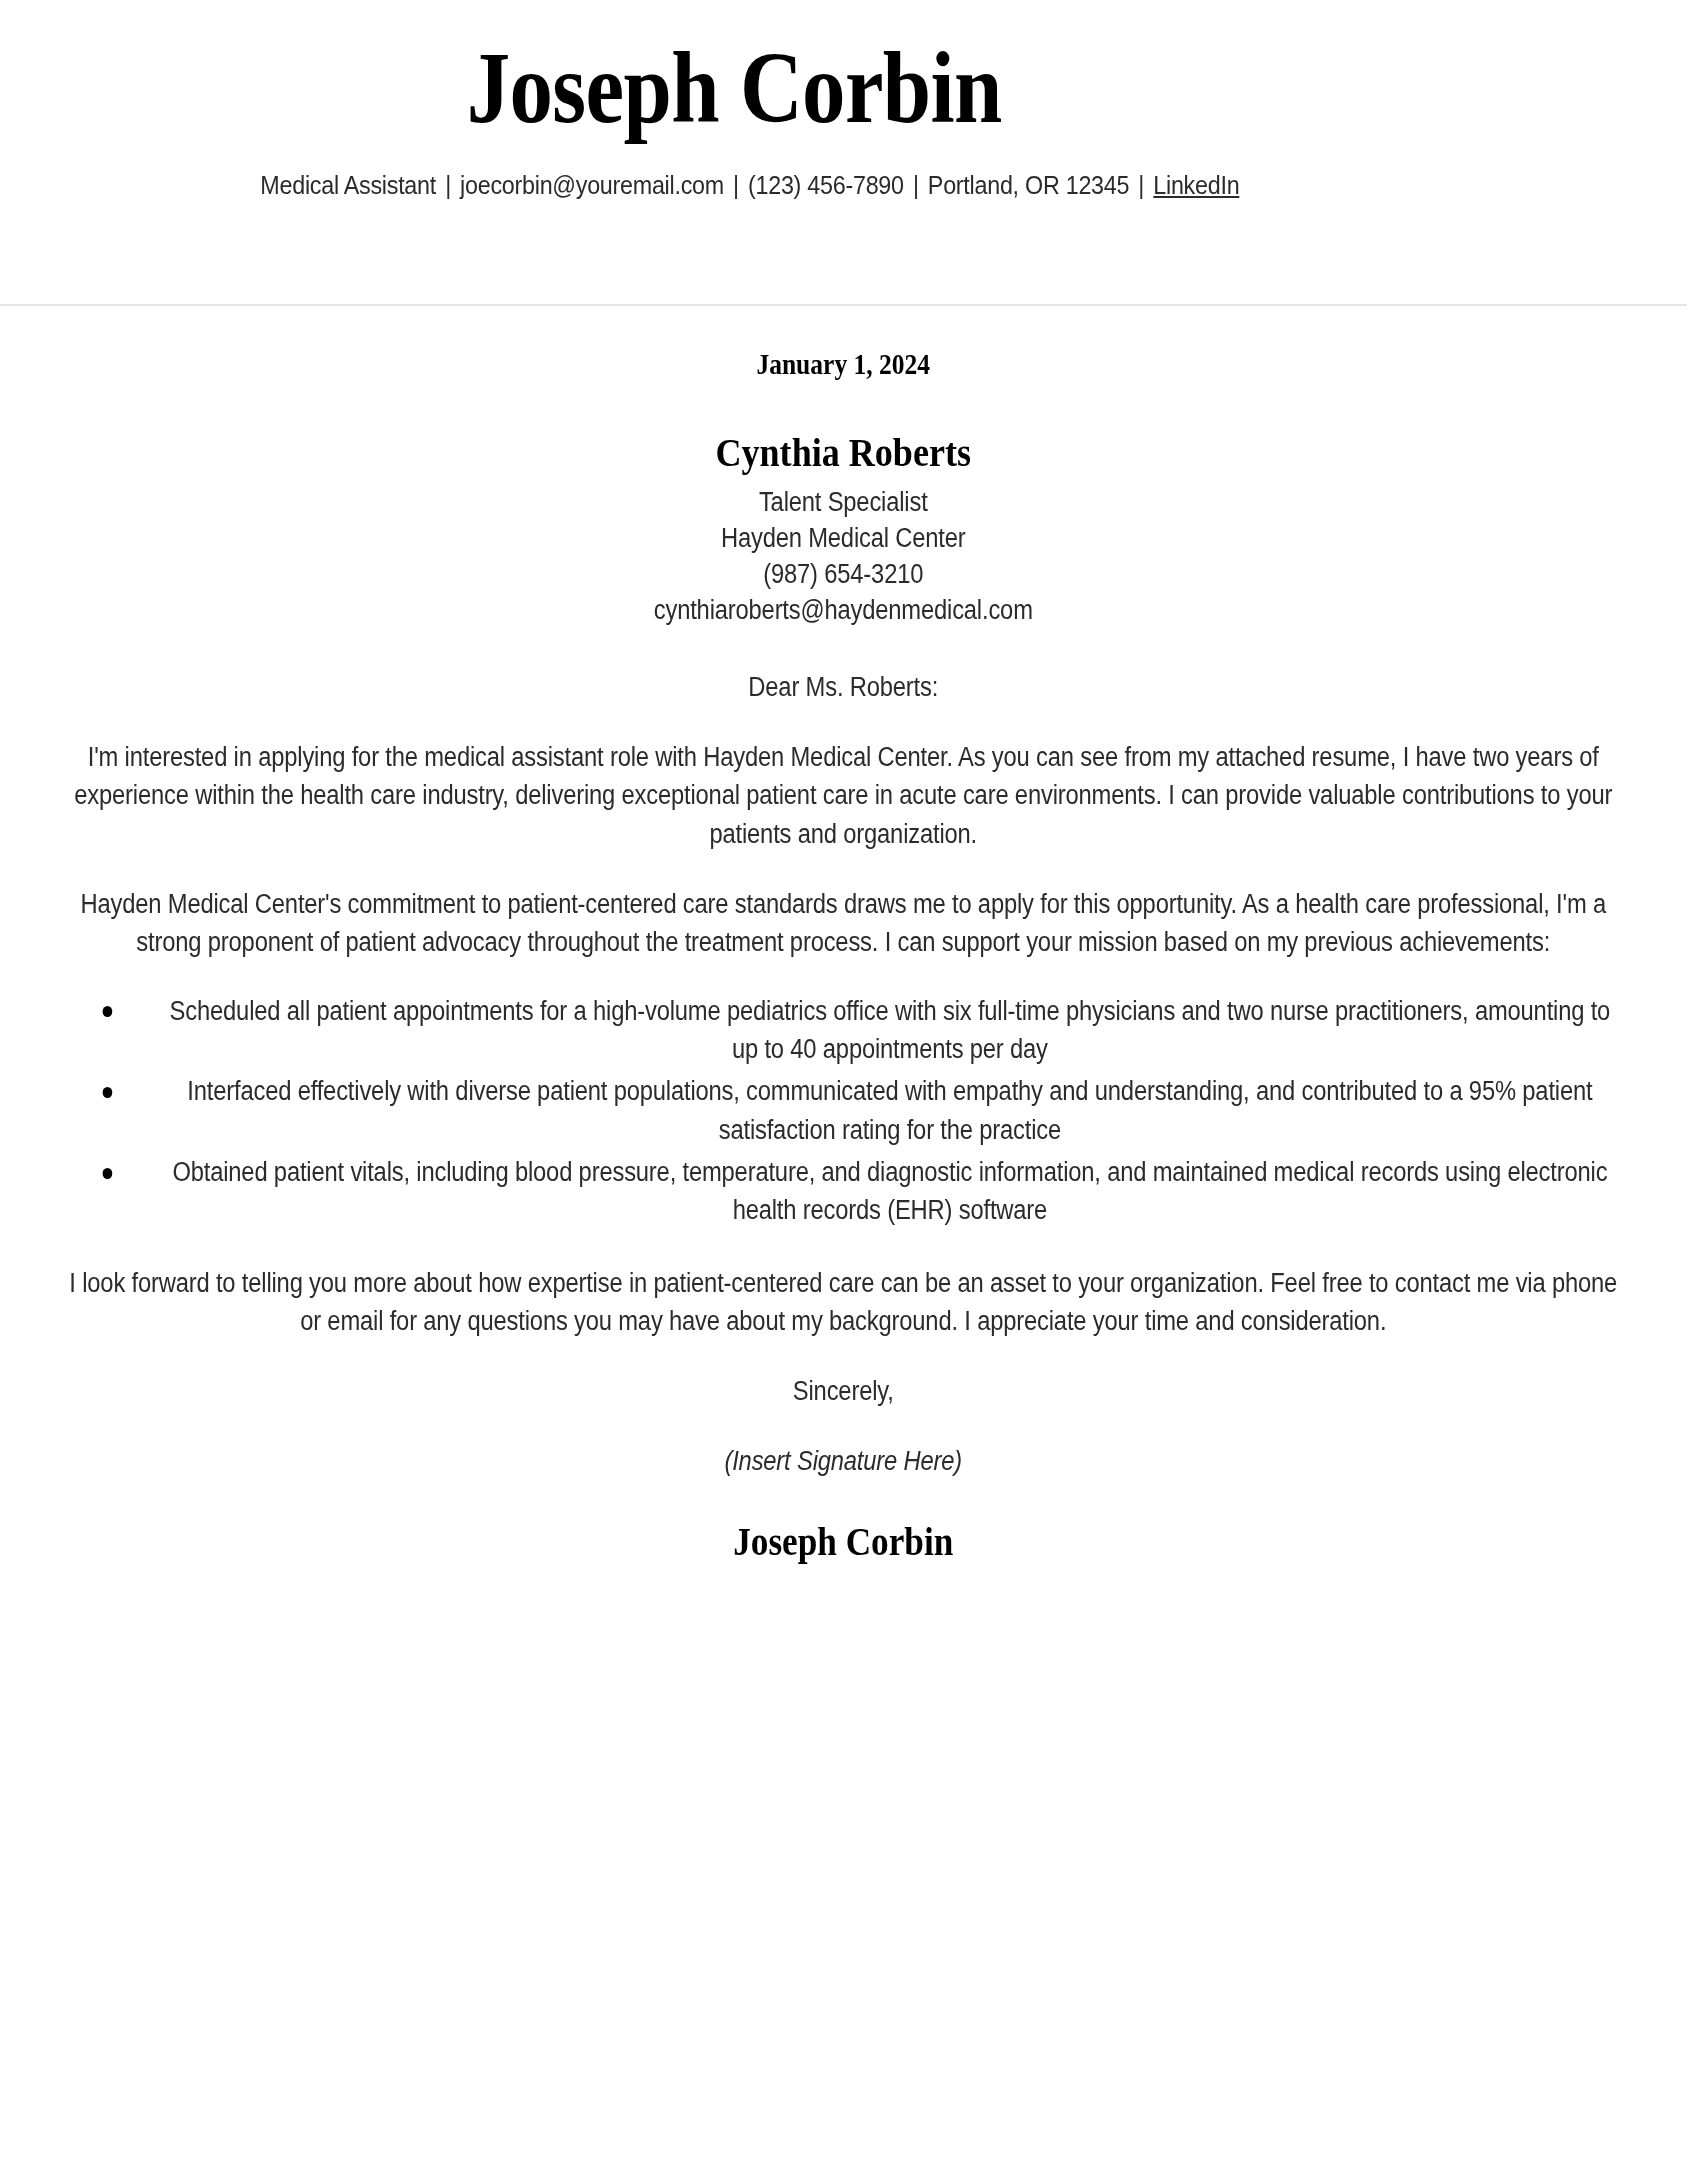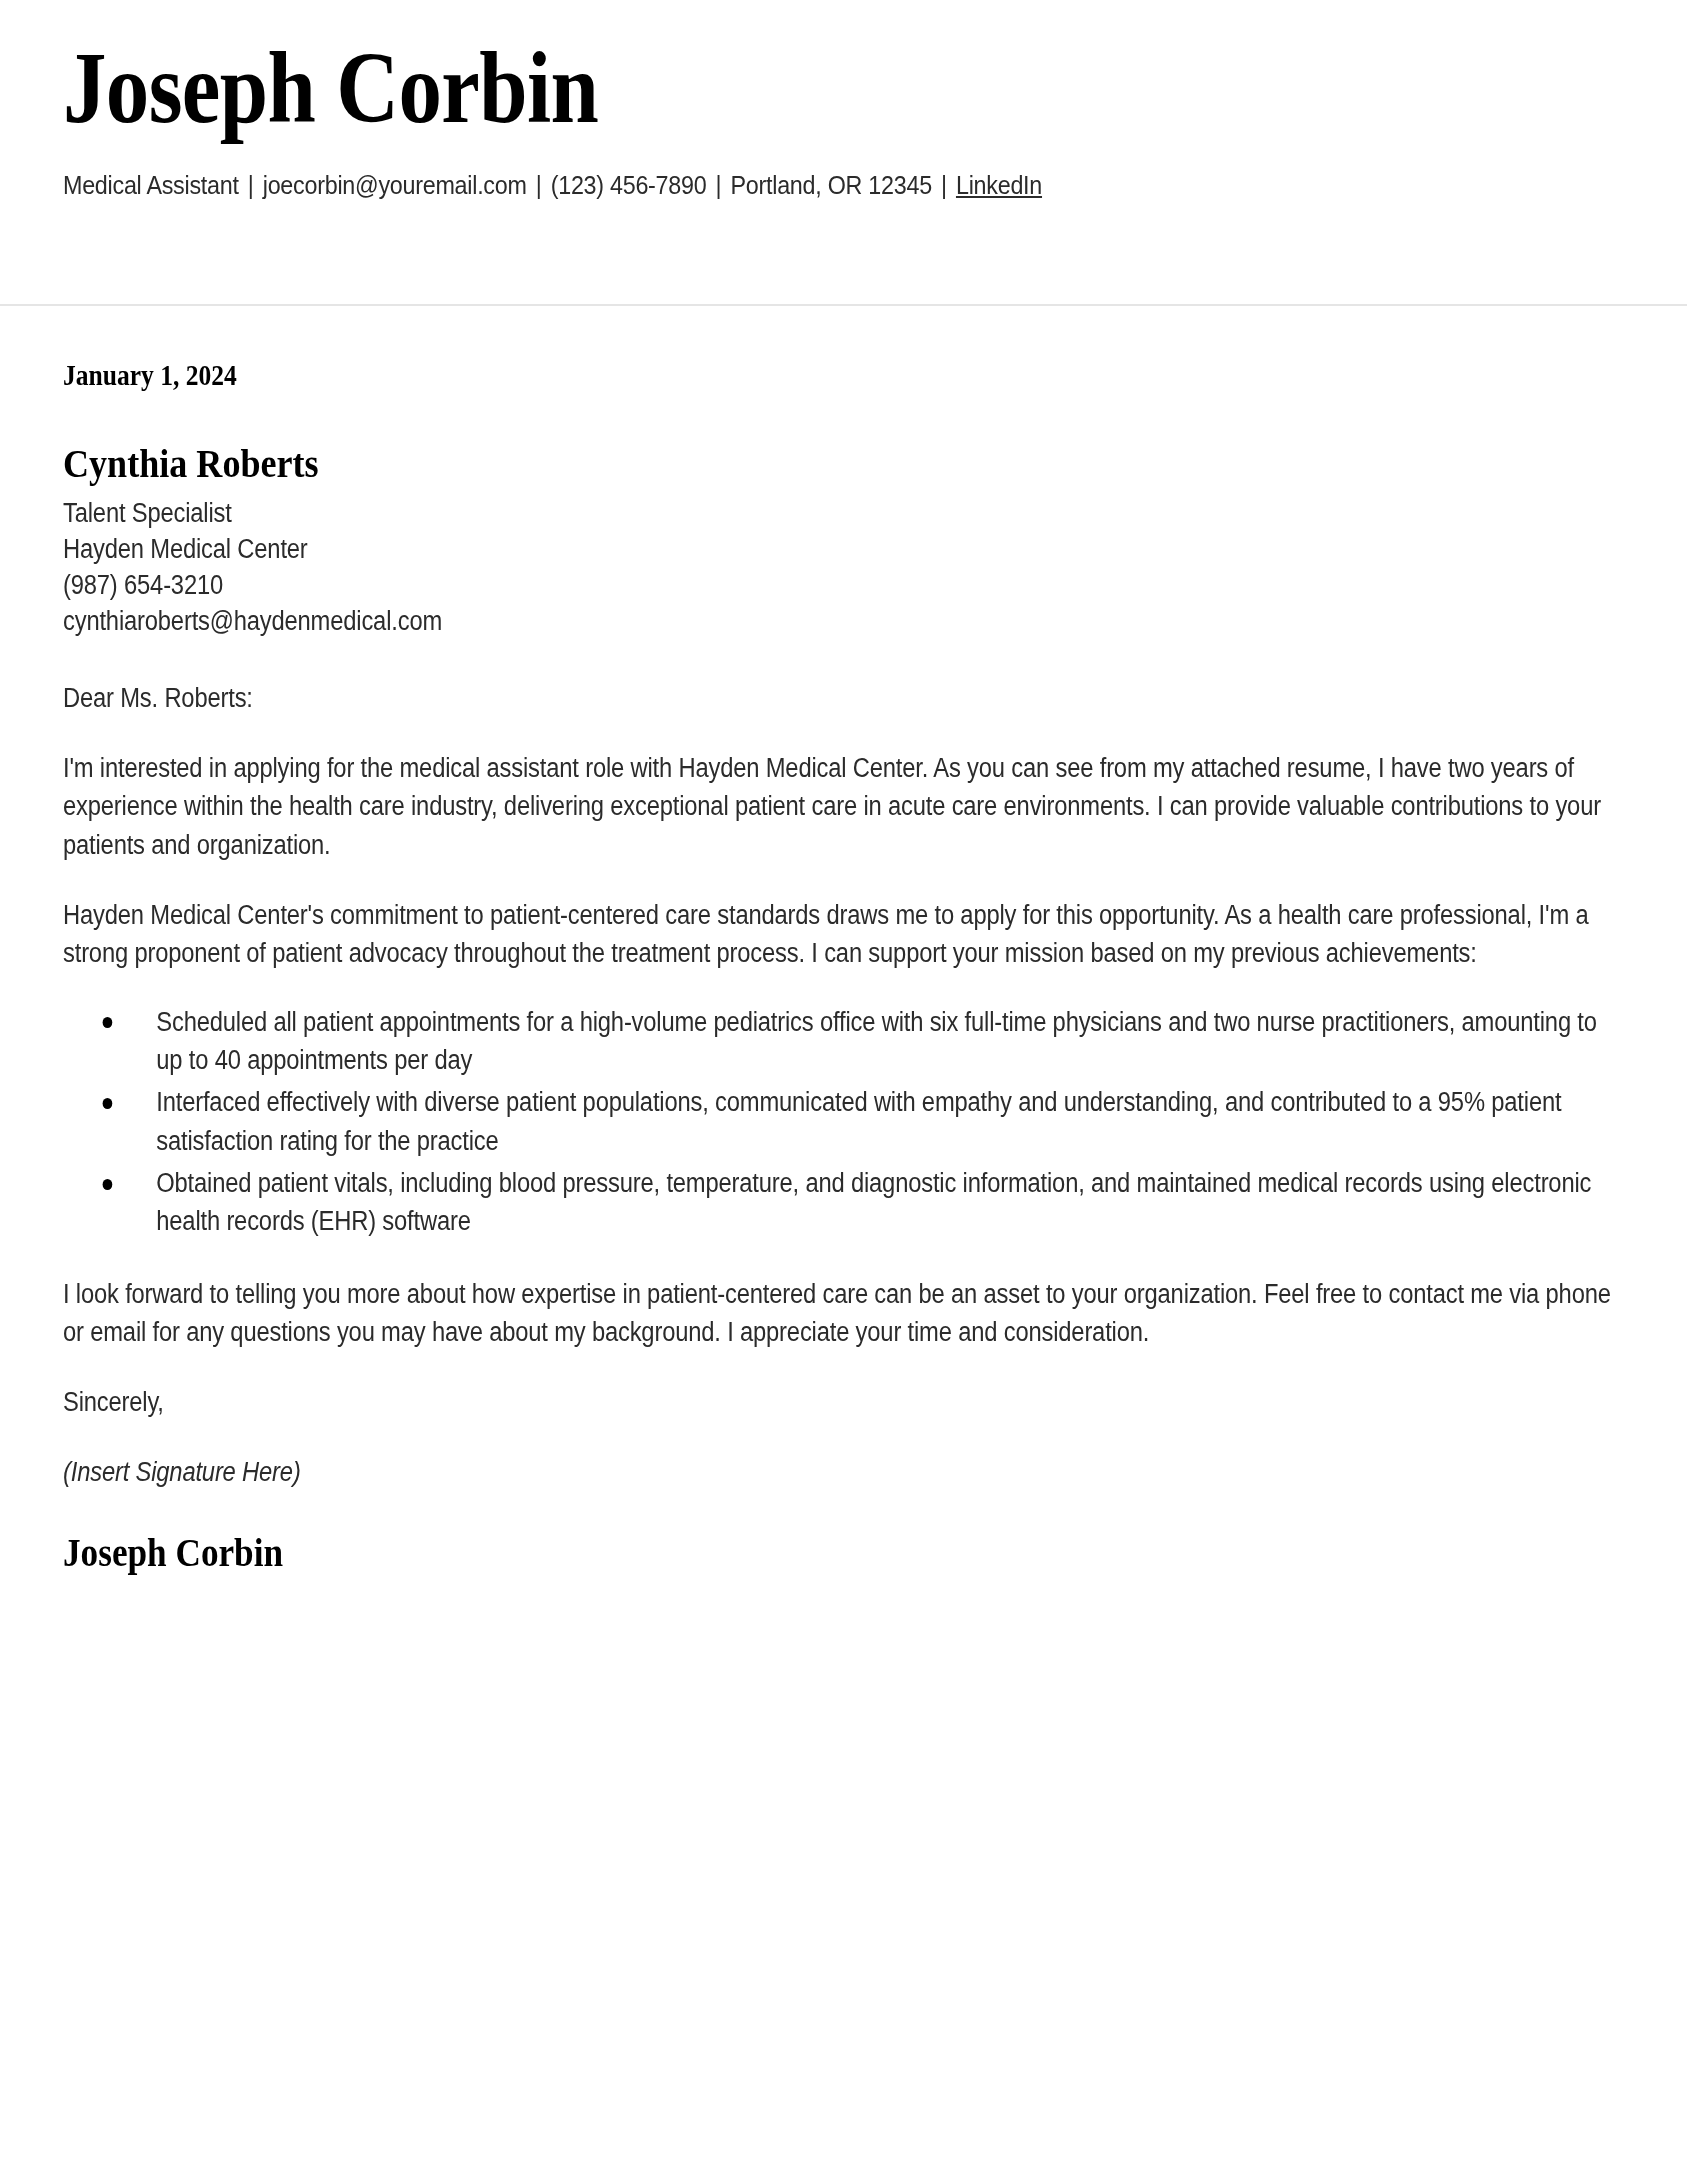--- a/index.html
+++ b/index.html
@@ -13,20 +13,21 @@
     color: #1a1a1a;
     -webkit-font-smoothing: antialiased;
   }
 
   .page {
     position: relative;
     width: 1687px;
     height: 2183px;
     background: #fff;
     overflow: hidden;
+    text-align: center;
   }
 
   
   .header {
     padding: 34px 63px 0 63px;
   }
   .name-title {
     font-family: "Liberation Serif", serif;
     font-weight: 700;
     font-size: 101px;
@@ -59,21 +60,21 @@
     left: 0;
     top: 304px;
     width: 1687px;
     height: 2px;
     background: #e5e5e5;
   }
 
   
   .letter {
     position: absolute;
-    top: 357px;
+    top: 346px;
     left: 63px;
     width: 1561px;
   }
   .stretch {
     transform: scaleX(0.88);
     transform-origin: left top;
     width: 113.6%;
   }
 
   .date {

